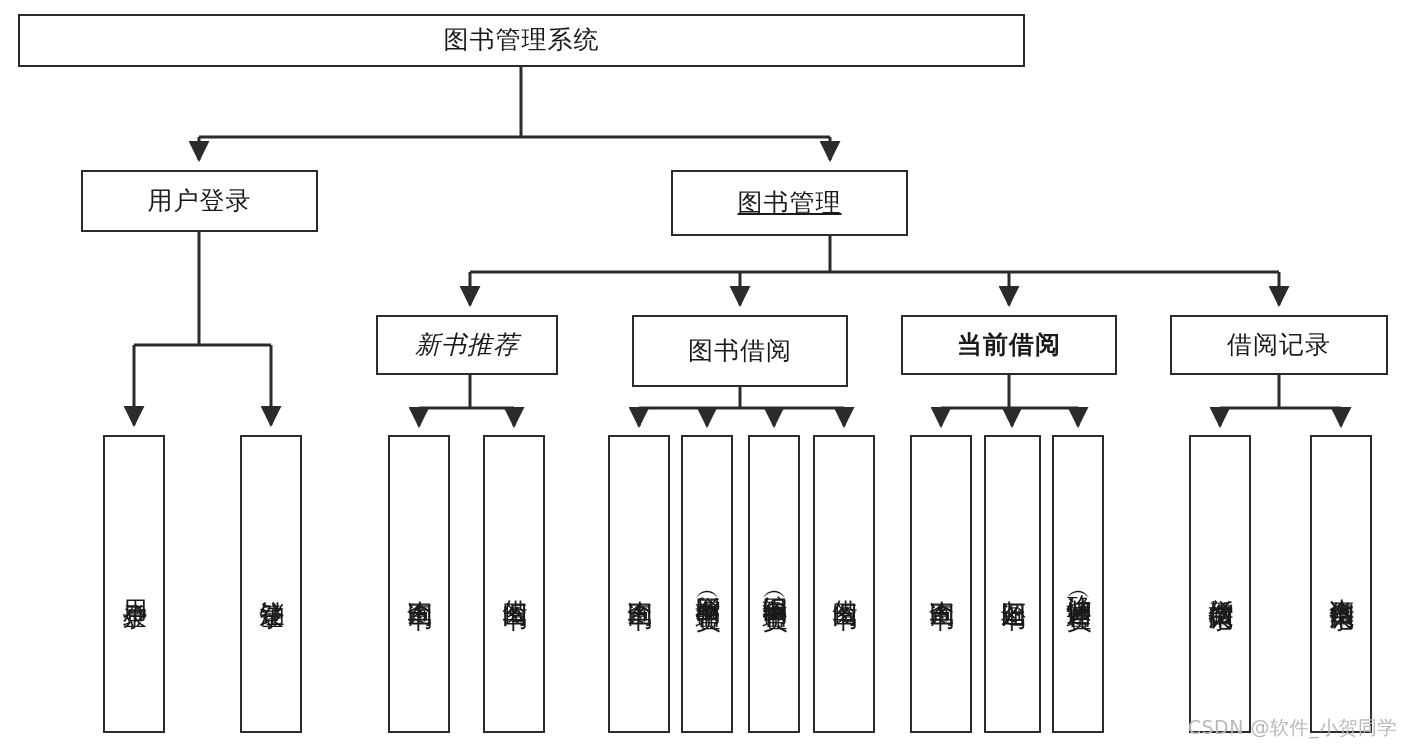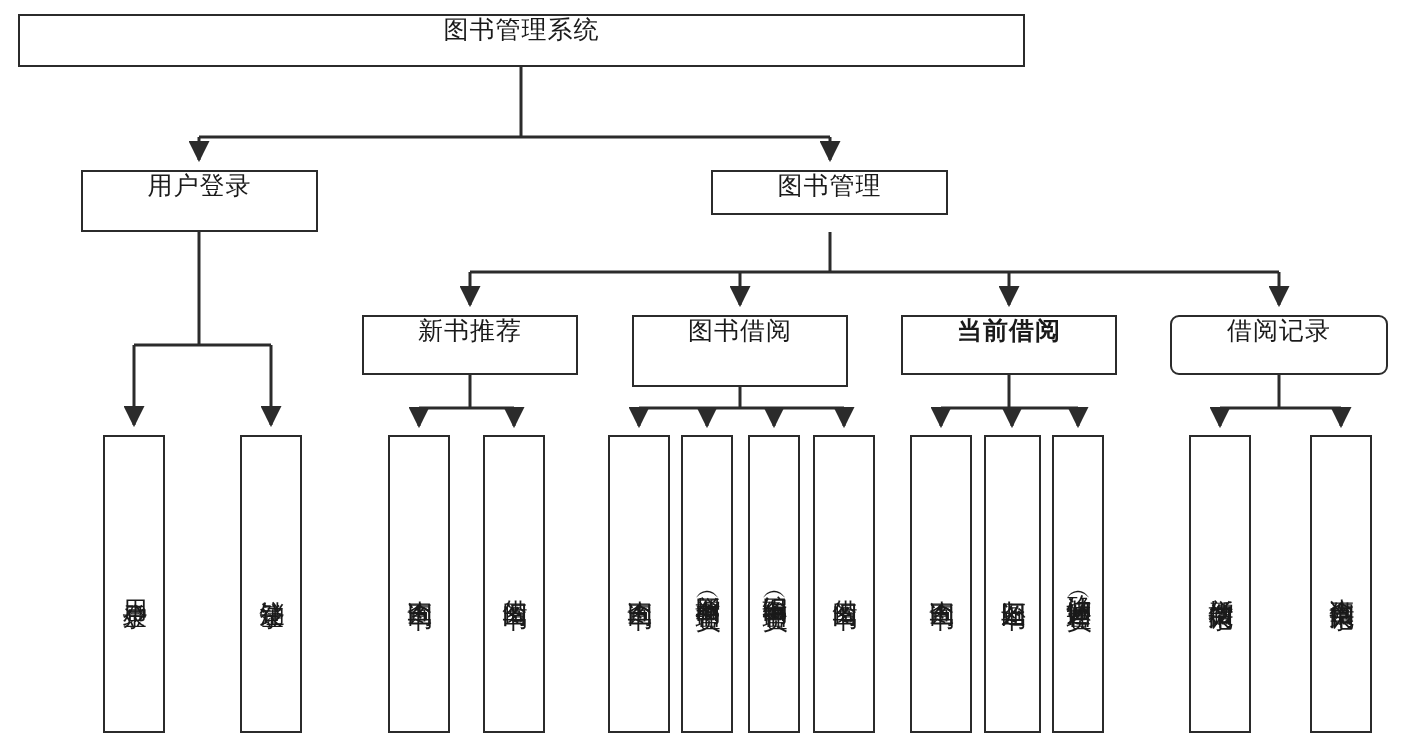--- a/index.html
+++ b/index.html
@@ -24,21 +24,21 @@
     width: 1405px;
     height: 747px;
     pointer-events: none;
   }
   .node {
     position: absolute;
     box-sizing: border-box;
     border: 2px solid #2b2b2b;
     background: #ffffff;
     display: flex;
-    align-items: flex-start;
+    align-items: center;
     justify-content: center;
     color: #1a1a1a;
     line-height: 1.15;
   }
   .node.horiz {
     font-size: 25px;
     letter-spacing: 1px;
   }
   .node.vert {
     writing-mode: vertical-rl;
@@ -121,33 +121,33 @@
     </g>
   </svg>
 
   <div id="nodes-layer">
       <div class="node horiz" style="left: 18px; top: 14px; width: 1007px; height: 53px;">
         <span>图书管理系统</span>
       </div>
       <div class="node horiz" style="left: 81px; top: 170px; width: 237px; height: 62px;">
         <span>用户登录</span>
       </div>
-      <div class="node horiz" style="left: 711px; top: 170px; width: 237px; height: 45px;">
+      <div class="node horiz" style="left: 671px; top: 170px; width: 237px; height: 66px; text-decoration: underline;">
         <span>图书管理</span>
       </div>
-      <div class="node horiz" style="left: 362px; top: 315px; width: 216px; height: 60px;">
+      <div class="node horiz" style="left: 376px; top: 315px; width: 182px; height: 60px; font-style: italic;">
         <span>新书推荐</span>
       </div>
       <div class="node horiz" style="left: 632px; top: 315px; width: 216px; height: 72px;">
         <span>图书借阅</span>
       </div>
       <div class="node horiz" style="left: 901px; top: 315px; width: 216px; height: 60px; font-weight: bold;">
         <span>当前借阅</span>
       </div>
-      <div class="node horiz" style="left: 1170px; top: 315px; width: 218px; height: 60px; border-radius: 9px;">
+      <div class="node horiz" style="left: 1170px; top: 315px; width: 218px; height: 60px;">
         <span>借阅记录</span>
       </div>
       <div class="node vert" style="left: 103px; top: 435px; width: 62px; height: 298px;">
         <span class="vtext" style="font-size: 25px;">用户登录</span>
       </div>
       <div class="node vert" style="left: 240px; top: 435px; width: 62px; height: 298px;">
         <span class="vtext" style="font-size: 25px;">注销登录</span>
       </div>
       <div class="node vert" style="left: 388px; top: 435px; width: 62px; height: 298px;">
         <span class="vtext" style="font-size: 25px;">查询图书</span>
@@ -177,13 +177,14 @@
         <span class="vtext" style="font-size: 25px;">确认归还（管理员）</span>
       </div>
       <div class="node vert" style="left: 1189px; top: 435px; width: 62px; height: 298px;">
         <span class="vtext" style="font-size: 25px;">新增借阅记录</span>
       </div>
       <div class="node vert" style="left: 1310px; top: 435px; width: 62px; height: 298px;">
         <span class="vtext" style="font-size: 25px;">查询借阅记录</span>
       </div>
     </div>
 
+  <div id="watermark">CSDN @软件_小贺同学</div>
 </div>
 
 </body></html>

